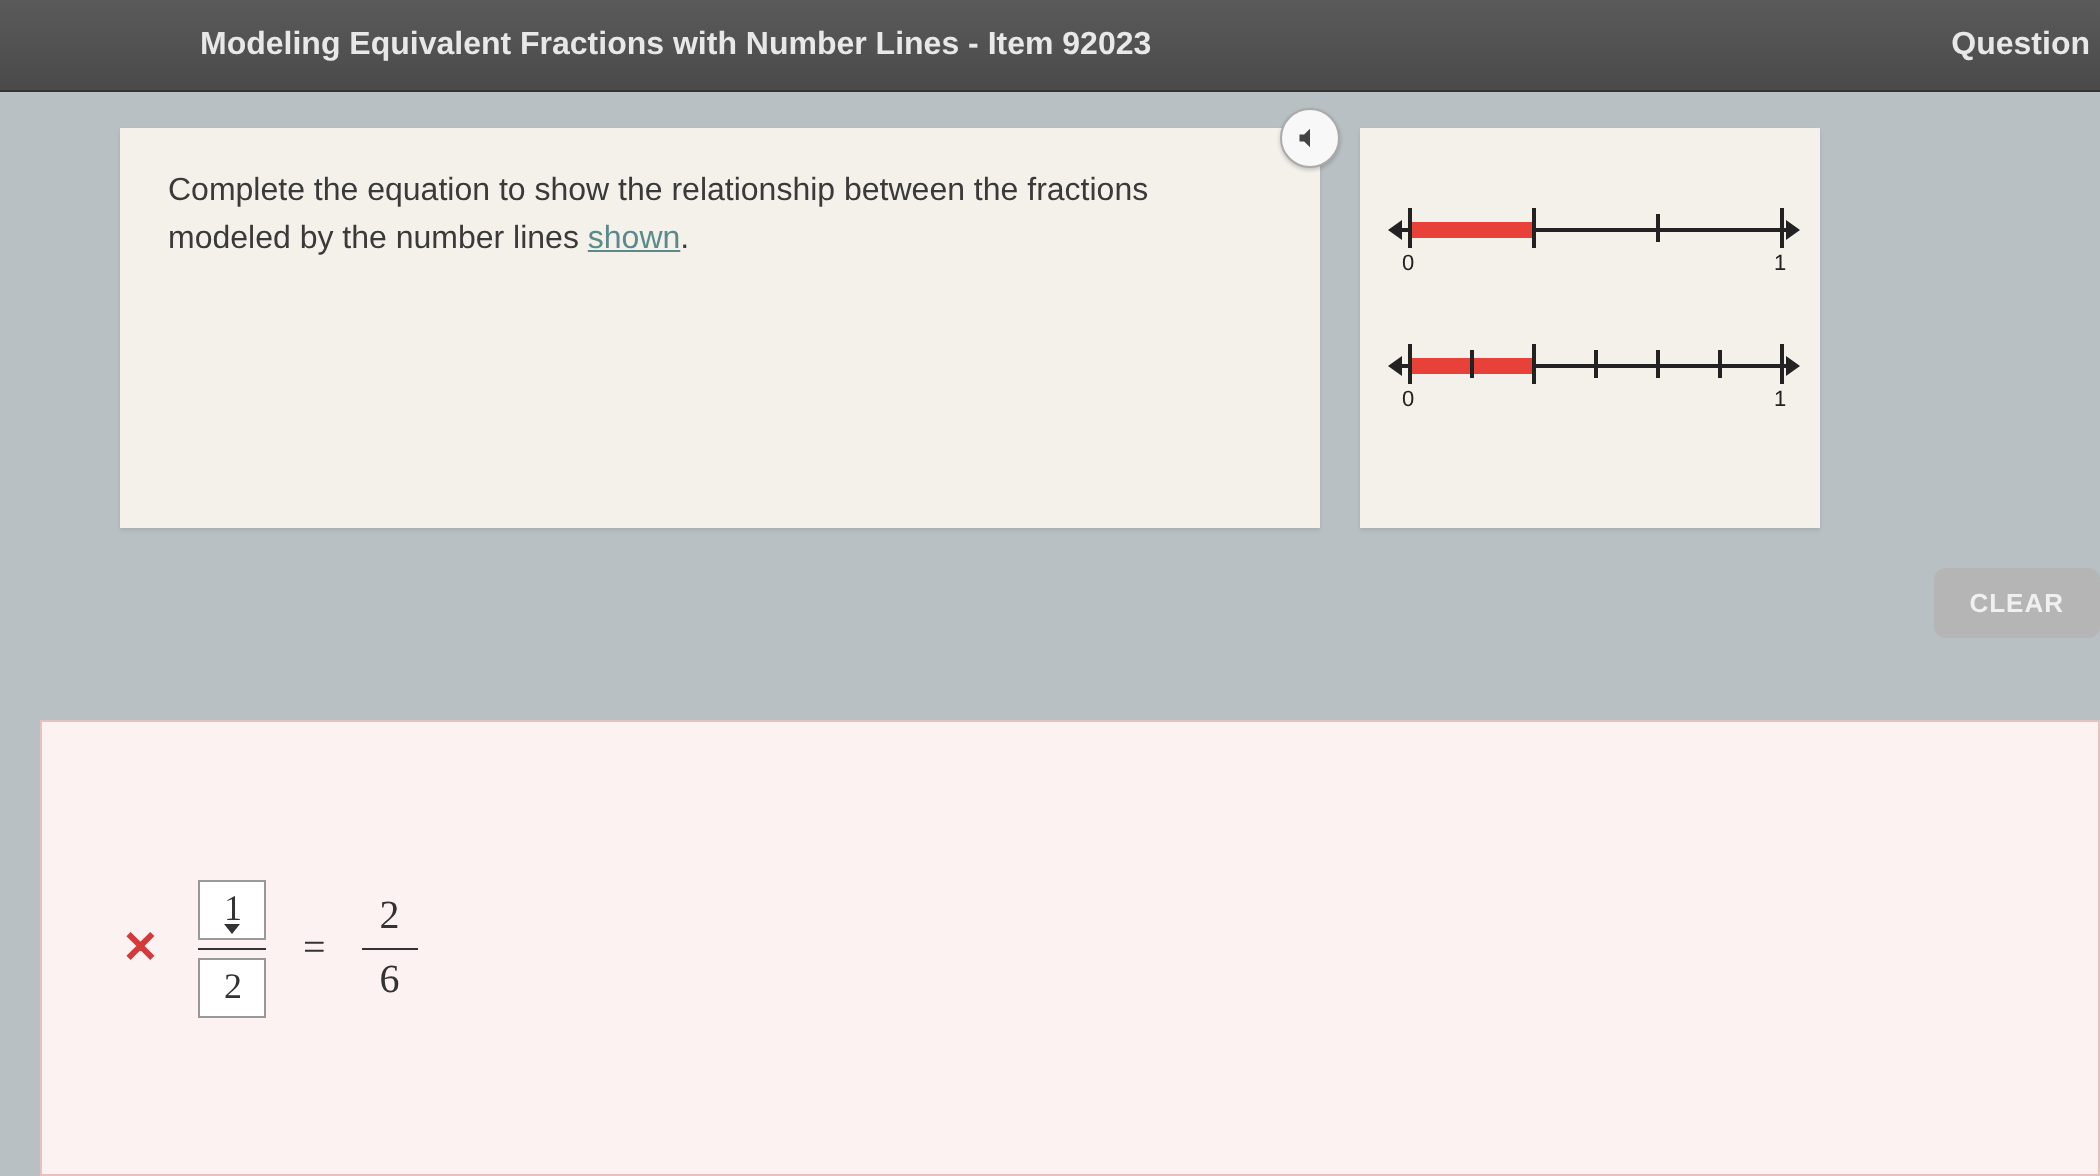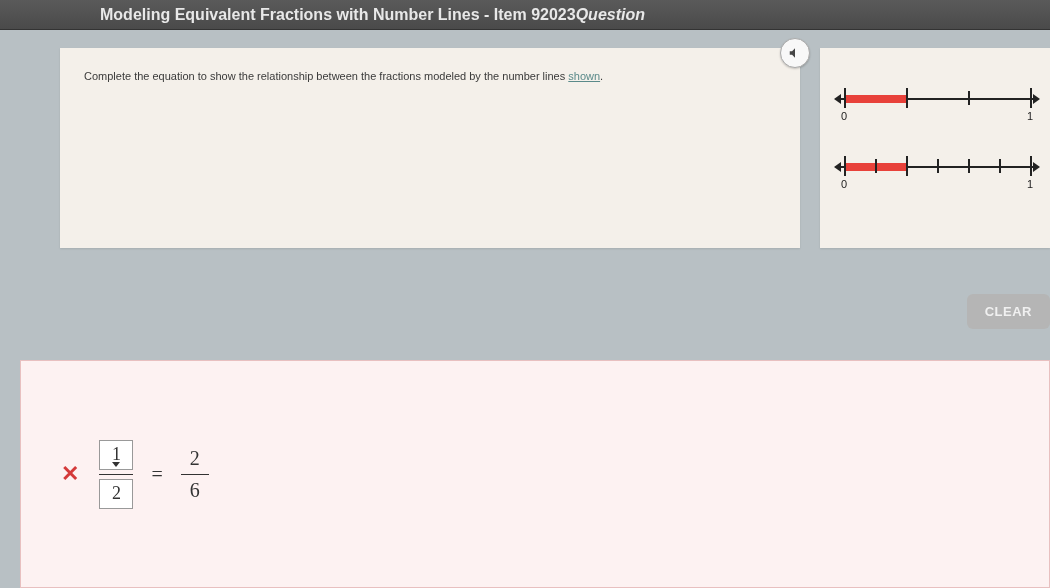--- a/index.html
+++ b/index.html
@@ -7,41 +7,42 @@
     font-family: Arial, Helvetica, sans-serif;
     background: #b8c0c4;
     width: 1050px;
     height: 588px;
     overflow: hidden;
     position: relative;
   }
   .header {
     background: linear-gradient(#5a5a5a, #4a4a4a);
     color: #e8e8e8;
-    height: 30px;
-    display: flex;
-    align-items: center;
+    height: 46px;
+    display: flex;
+    align-items: center;
+    justify-content: space-between;
     padding: 0 0 0 100px;
     font-weight: bold;
     font-size: 16px;
     border-bottom: 1px solid #333;
   }
-  .header .right { padding-right: 16px; font-style: italic; }
+  .header .right { padding-right: 5px; }
   .content-top {
     display: flex;
     padding: 18px 0 0 60px;
     gap: 20px;
     align-items: flex-start;
   }
   .prompt-card {
     background: #f4f0ea;
-    width: 740px;
+    width: 600px;
     height: 200px;
     padding: 20px 24px;
-    font-size: 11px;
+    font-size: 16px;
     color: #3a3a3a;
     line-height: 1.5;
     position: relative;
     box-shadow: 0 1px 2px rgba(0,0,0,0.1);
   }
   .audio-btn {
     position: absolute;
     top: -10px;
     right: -10px;
     width: 30px;
@@ -104,21 +105,21 @@
   .nl-tick.major { top: 2px; height: 20px; }
   .nl-label {
     position: absolute;
     top: 24px;
     font-size: 11px;
     color: #222;
     transform: translateX(-50%);
   }
   .button-row {
     position: absolute;
-    top: 294px;
+    top: 284px;
     right: 0;
     display: flex;
     gap: 10px;
   }
   .btn {
     background: #b5b5b5;
     color: #f0f0f0;
     font-weight: bold;
     font-size: 13px;
     padding: 10px 18px;

